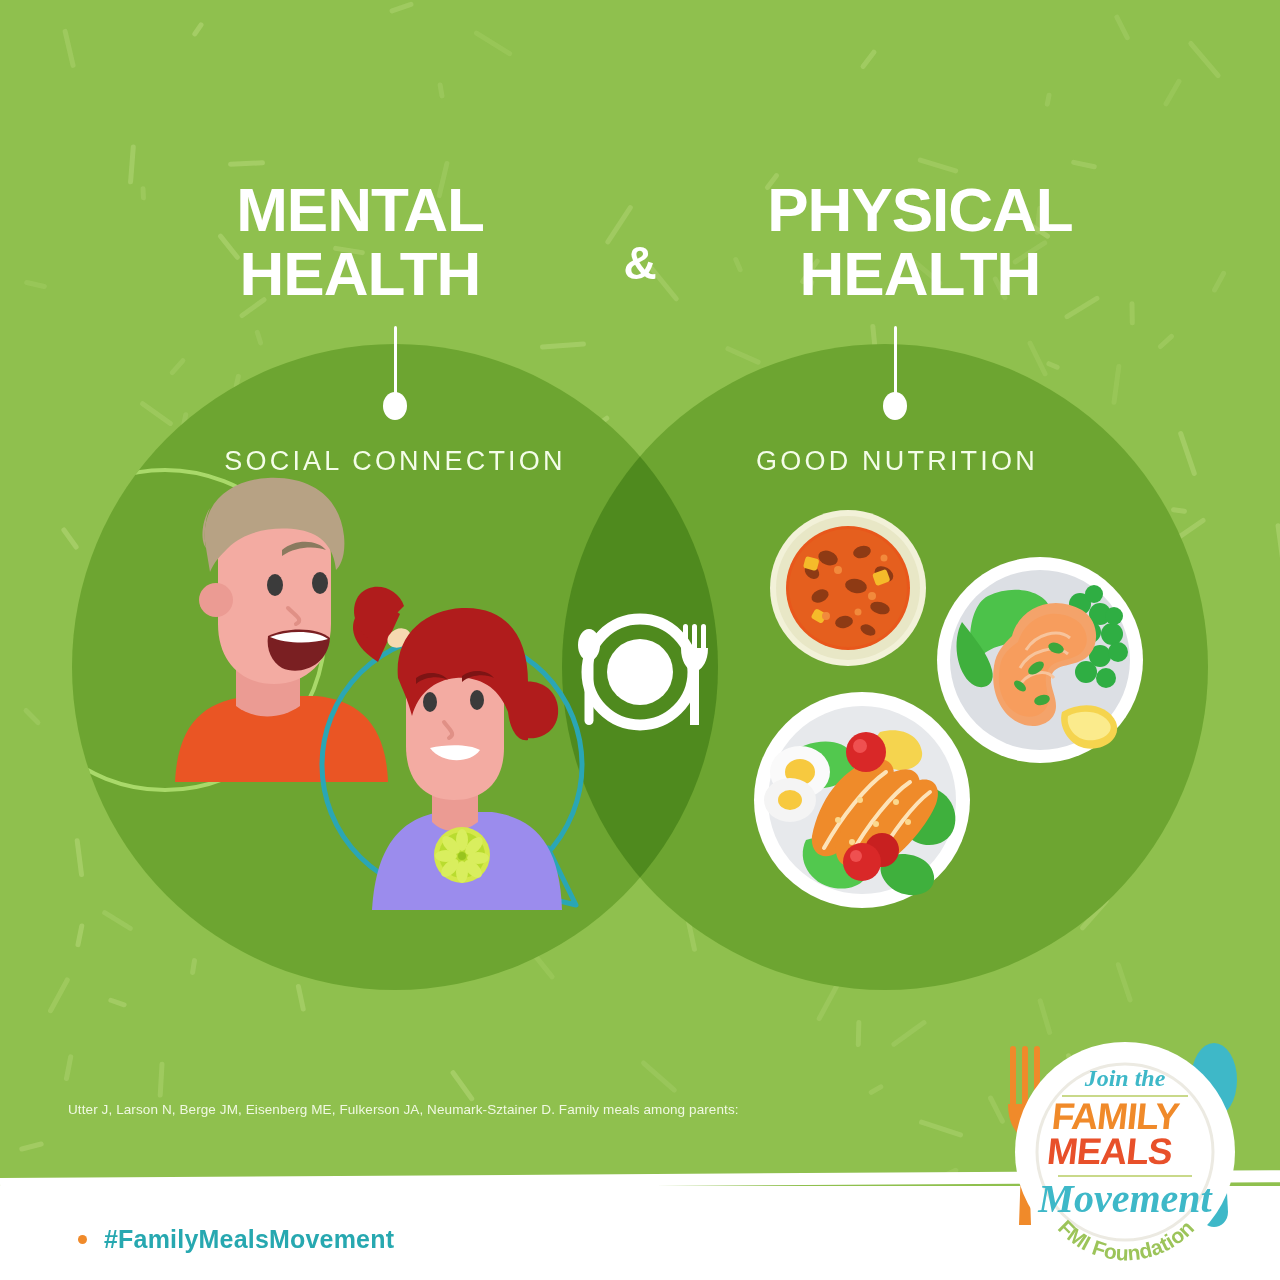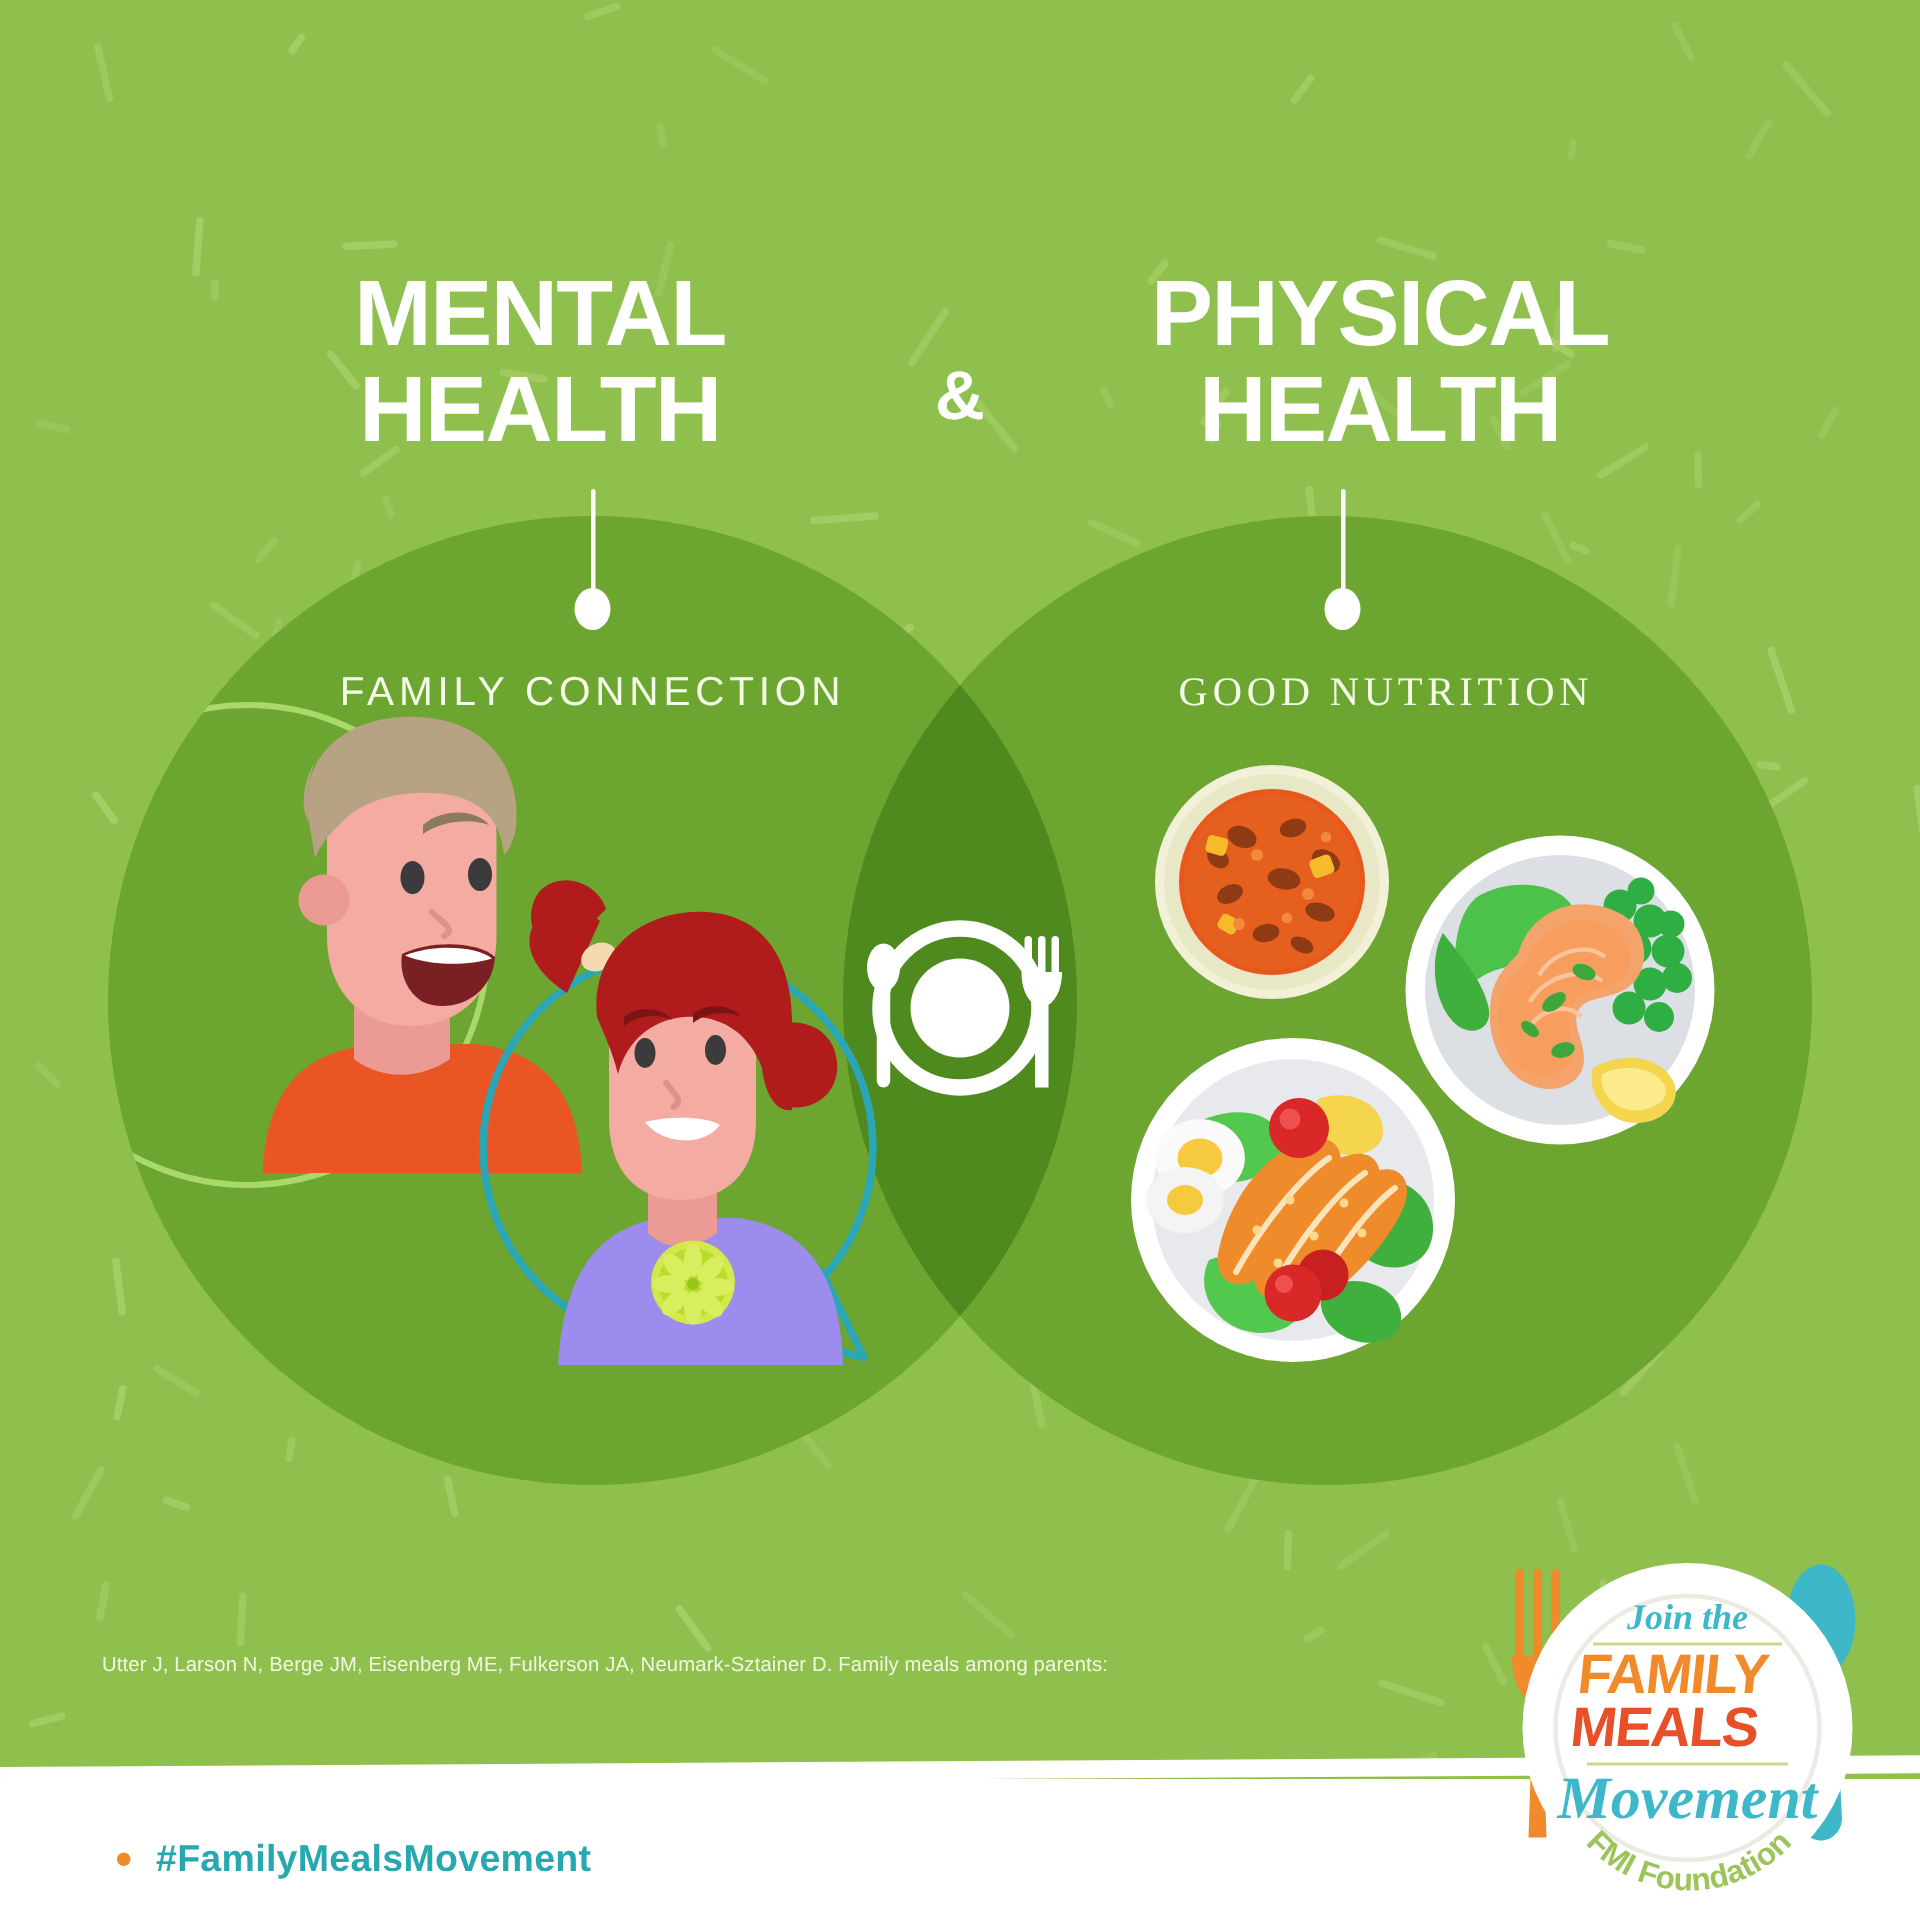--- a/index.html
+++ b/index.html
@@ -525,22 +525,22 @@
       <div>PHYSICAL</div>
       <div>HEALTH</div>
     </div>
   </div>
 
   <div class="connector" style="left:394px;top:326px;height:78px;"></div>
   <div class="dot" style="left:383px;top:392px;"></div>
   <div class="connector" style="left:894px;top:326px;height:78px;"></div>
   <div class="dot" style="left:883px;top:392px;"></div>
 
-  <div class="sublabel" style="left:95px;top:446px;width:600px;">FAMILY CONNECTION</div>
-  <div class="sublabel" style="left:644px;top:446px;width:560px;font-family:Liberation Serif, serif;">GOOD NUTRITION</div>
+  <div class="sublabel" style="left:95px;top:446px;width:600px;">SOCIAL CONNECTION</div>
+  <div class="sublabel" style="left:617px;top:446px;width:560px;">GOOD NUTRITION</div>
 
   <div class="citation">
     <div>Utter J, Larson N, Berge JM, Eisenberg ME, Fulkerson JA, Neumark-Sztainer D. Family meals among parents:</div>
   </div>
 
   <div class="footerband"></div>
   <div class="footertext">
     <span class="footerdot"></span>
     <span>#FamilyMealsMovement</span>
   </div>

